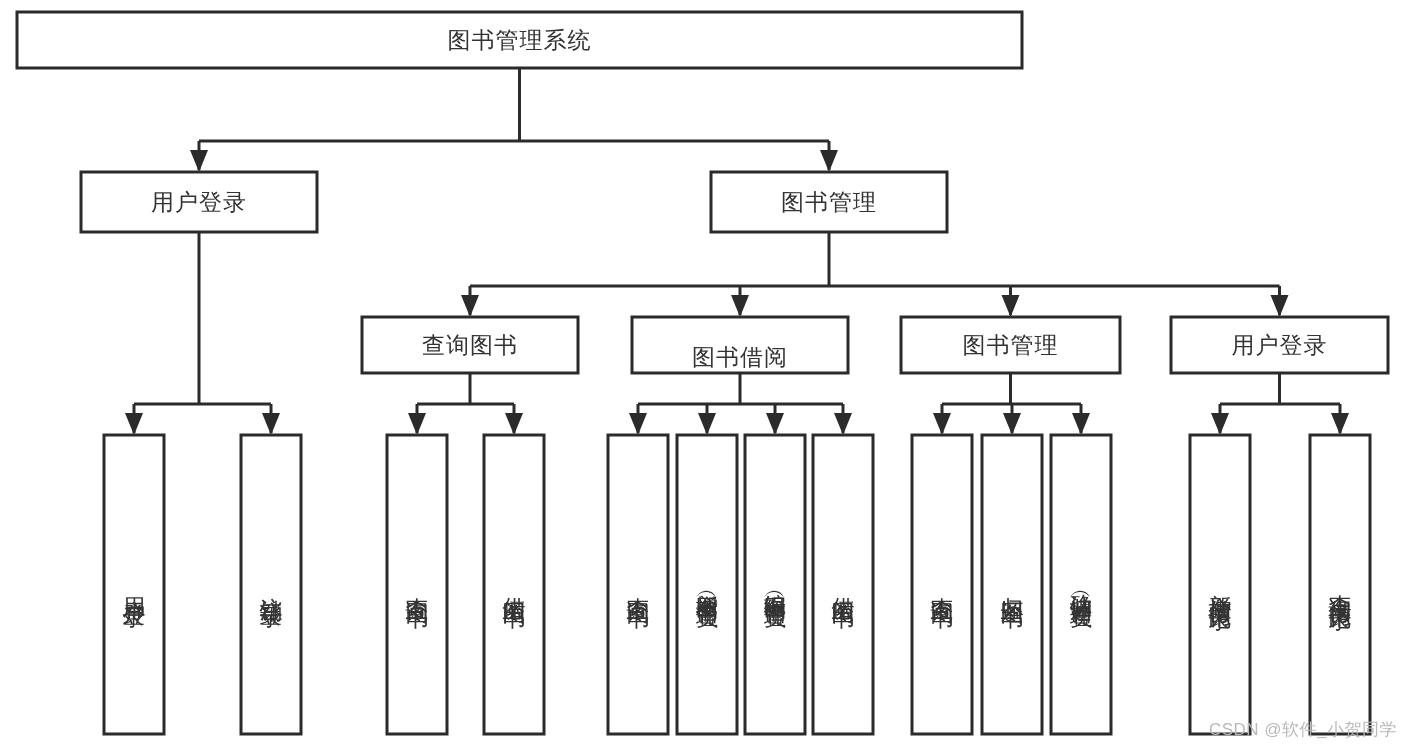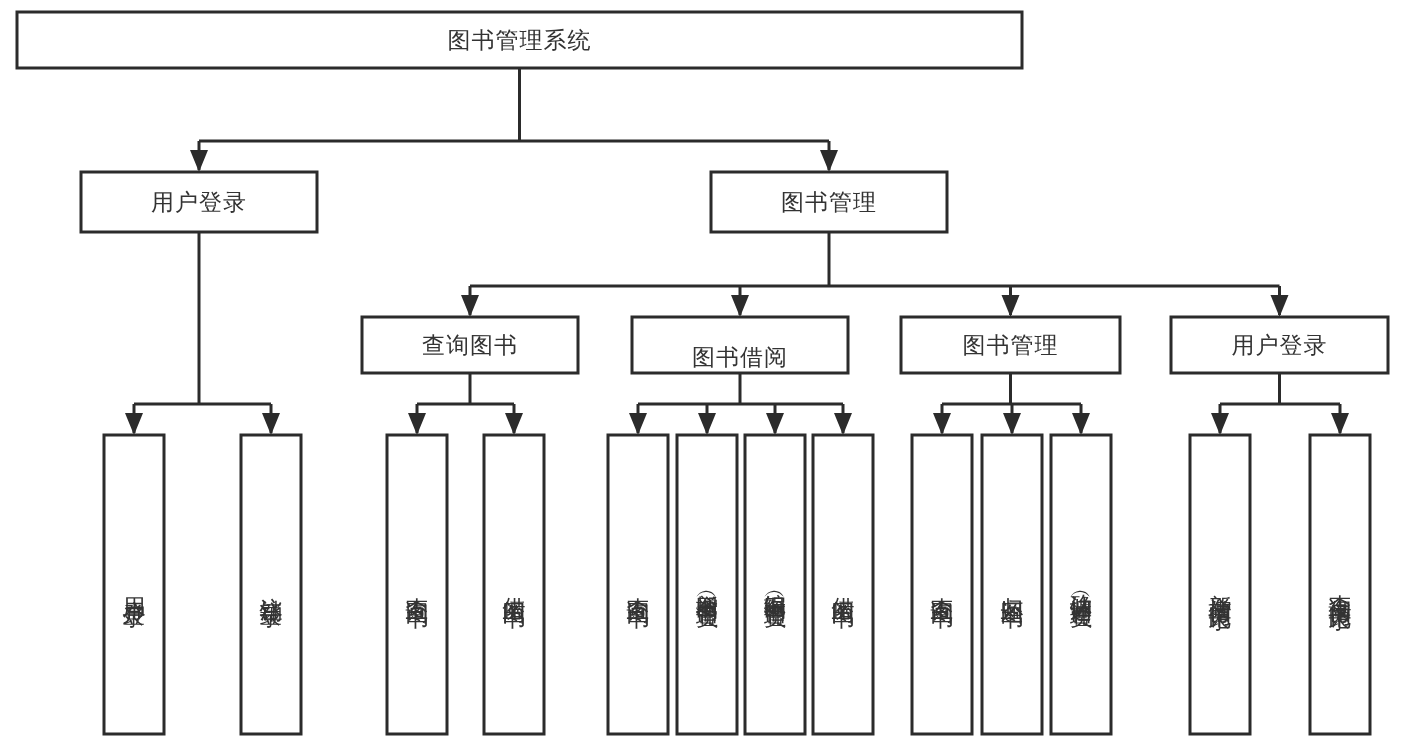--- a/index.html
+++ b/index.html
@@ -173,14 +173,15 @@
       <div class="node-label-v tall" style="left: 677px; top: 435px; width: 60px; height: 299px;">新增图书（管理员）</div>
       <div class="node-label-v tall" style="left: 745px; top: 435px; width: 60px; height: 299px;">编辑图书（管理员）</div>
       <div class="node-label-v" style="left: 813px; top: 435px; width: 60px; height: 299px;">借阅图书</div>
       <div class="node-label-v" style="left: 912px; top: 435px; width: 60px; height: 299px;">查询图书</div>
       <div class="node-label-v" style="left: 982px; top: 435px; width: 60px; height: 299px;">归还图书</div>
       <div class="node-label-v tall" style="left: 1051px; top: 435px; width: 60px; height: 299px;">确认归还（管理员）</div>
       <div class="node-label-v" style="left: 1190px; top: 435px; width: 60px; height: 299px;">新增借阅记录</div>
       <div class="node-label-v" style="left: 1310px; top: 435px; width: 60px; height: 299px;">查询借阅记录</div>
     </div>
 
+  <div id="watermark">CSDN @软件_小贺同学</div>
 
 </div>
 
 </body></html>

